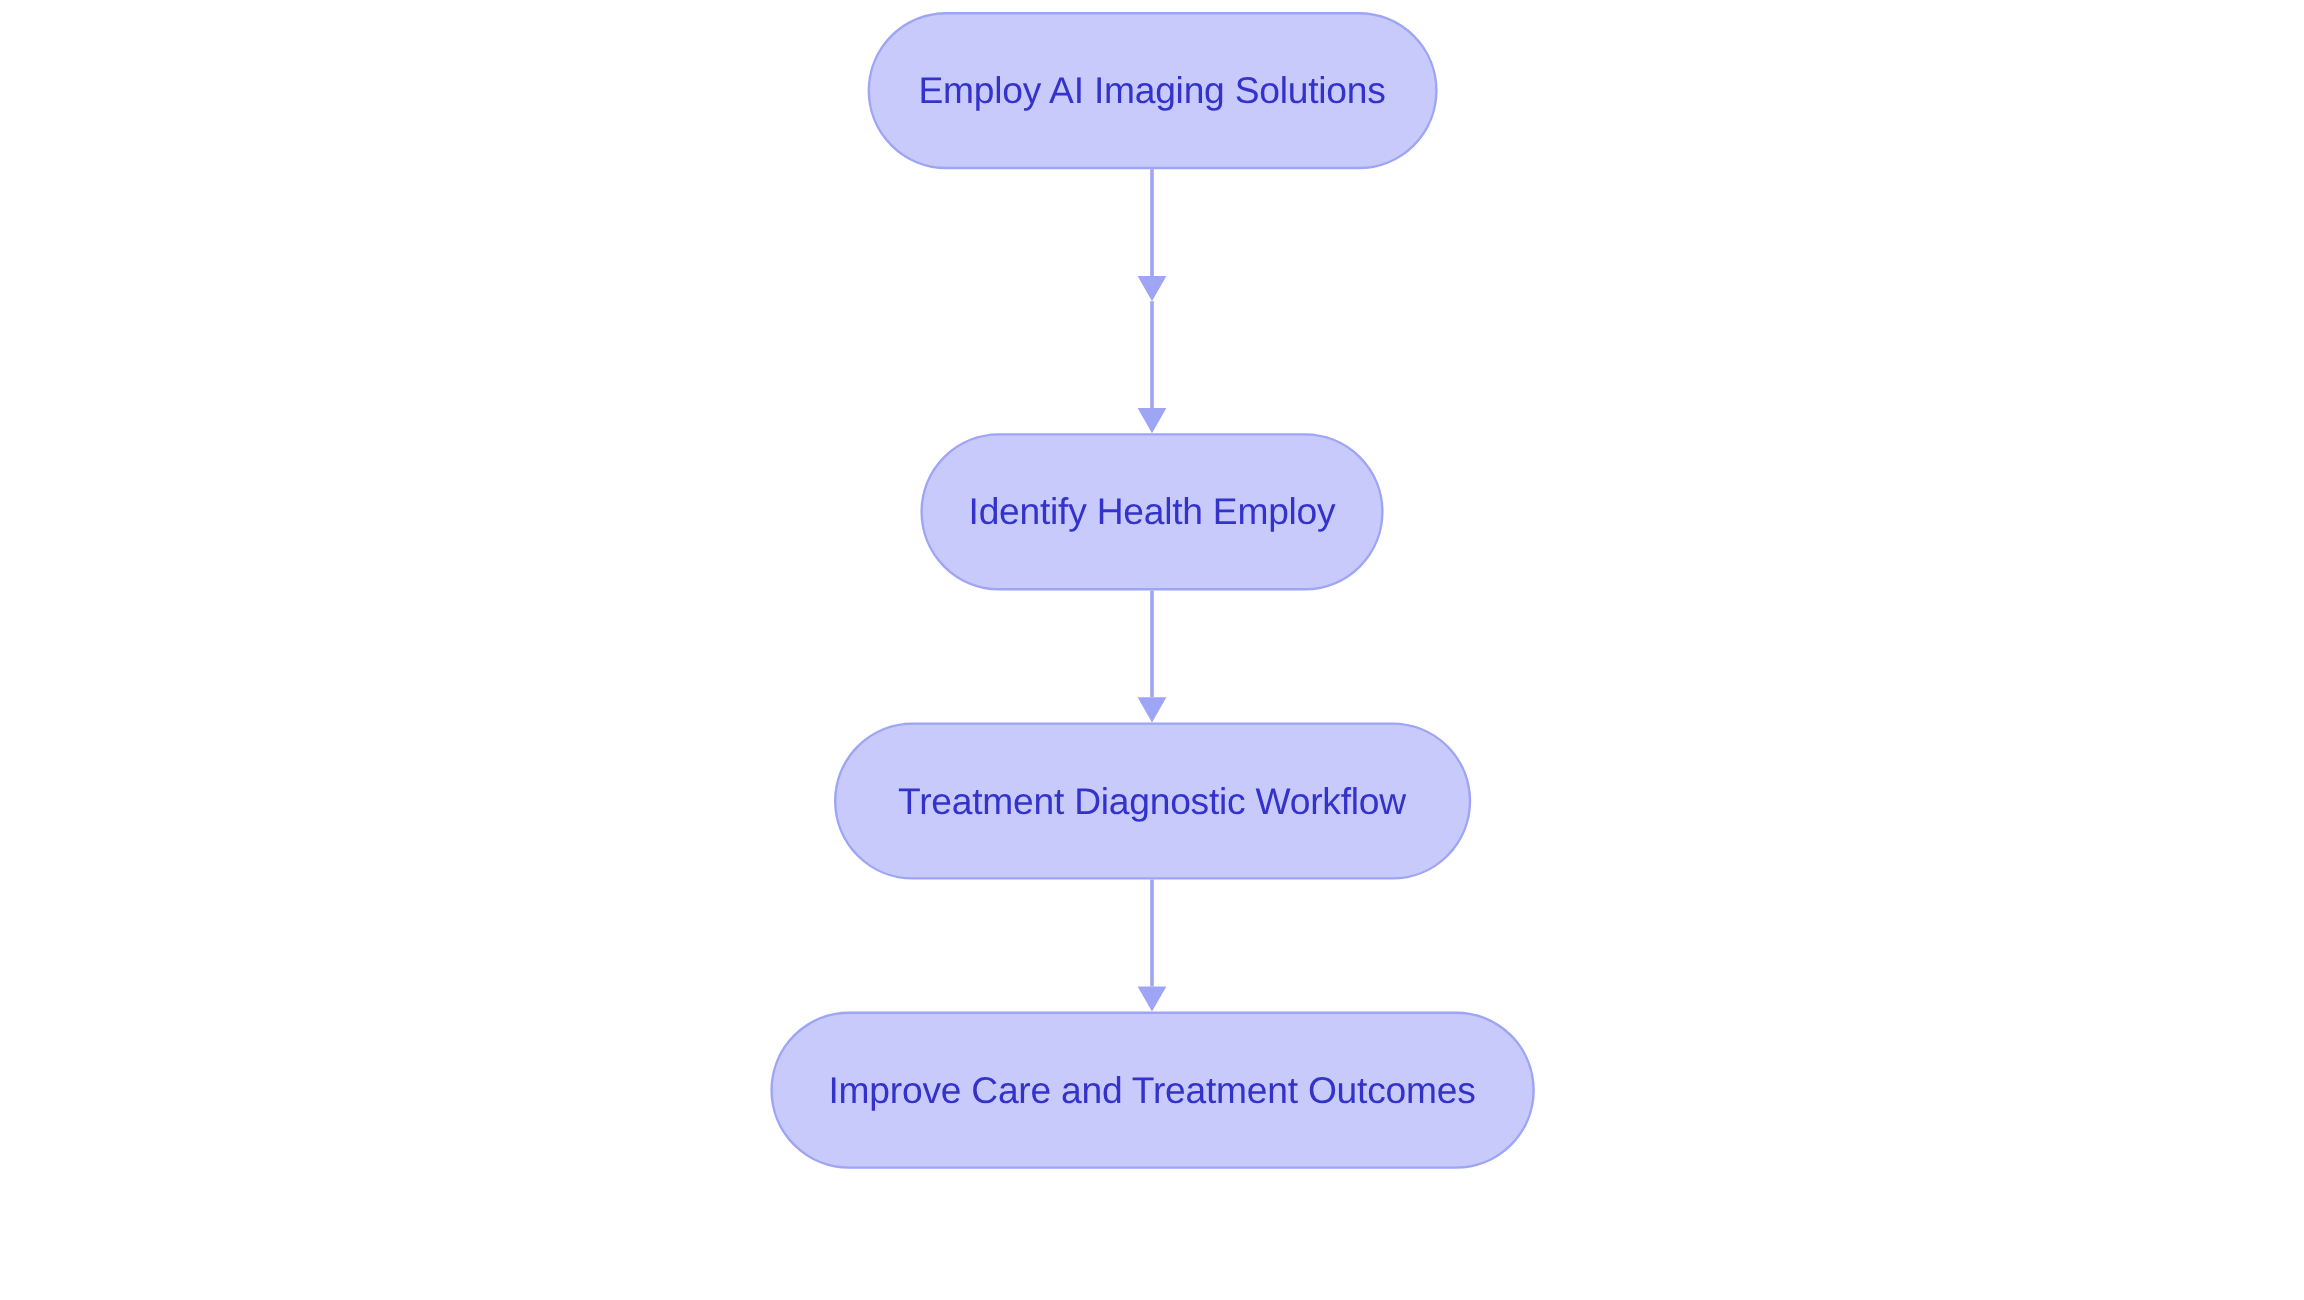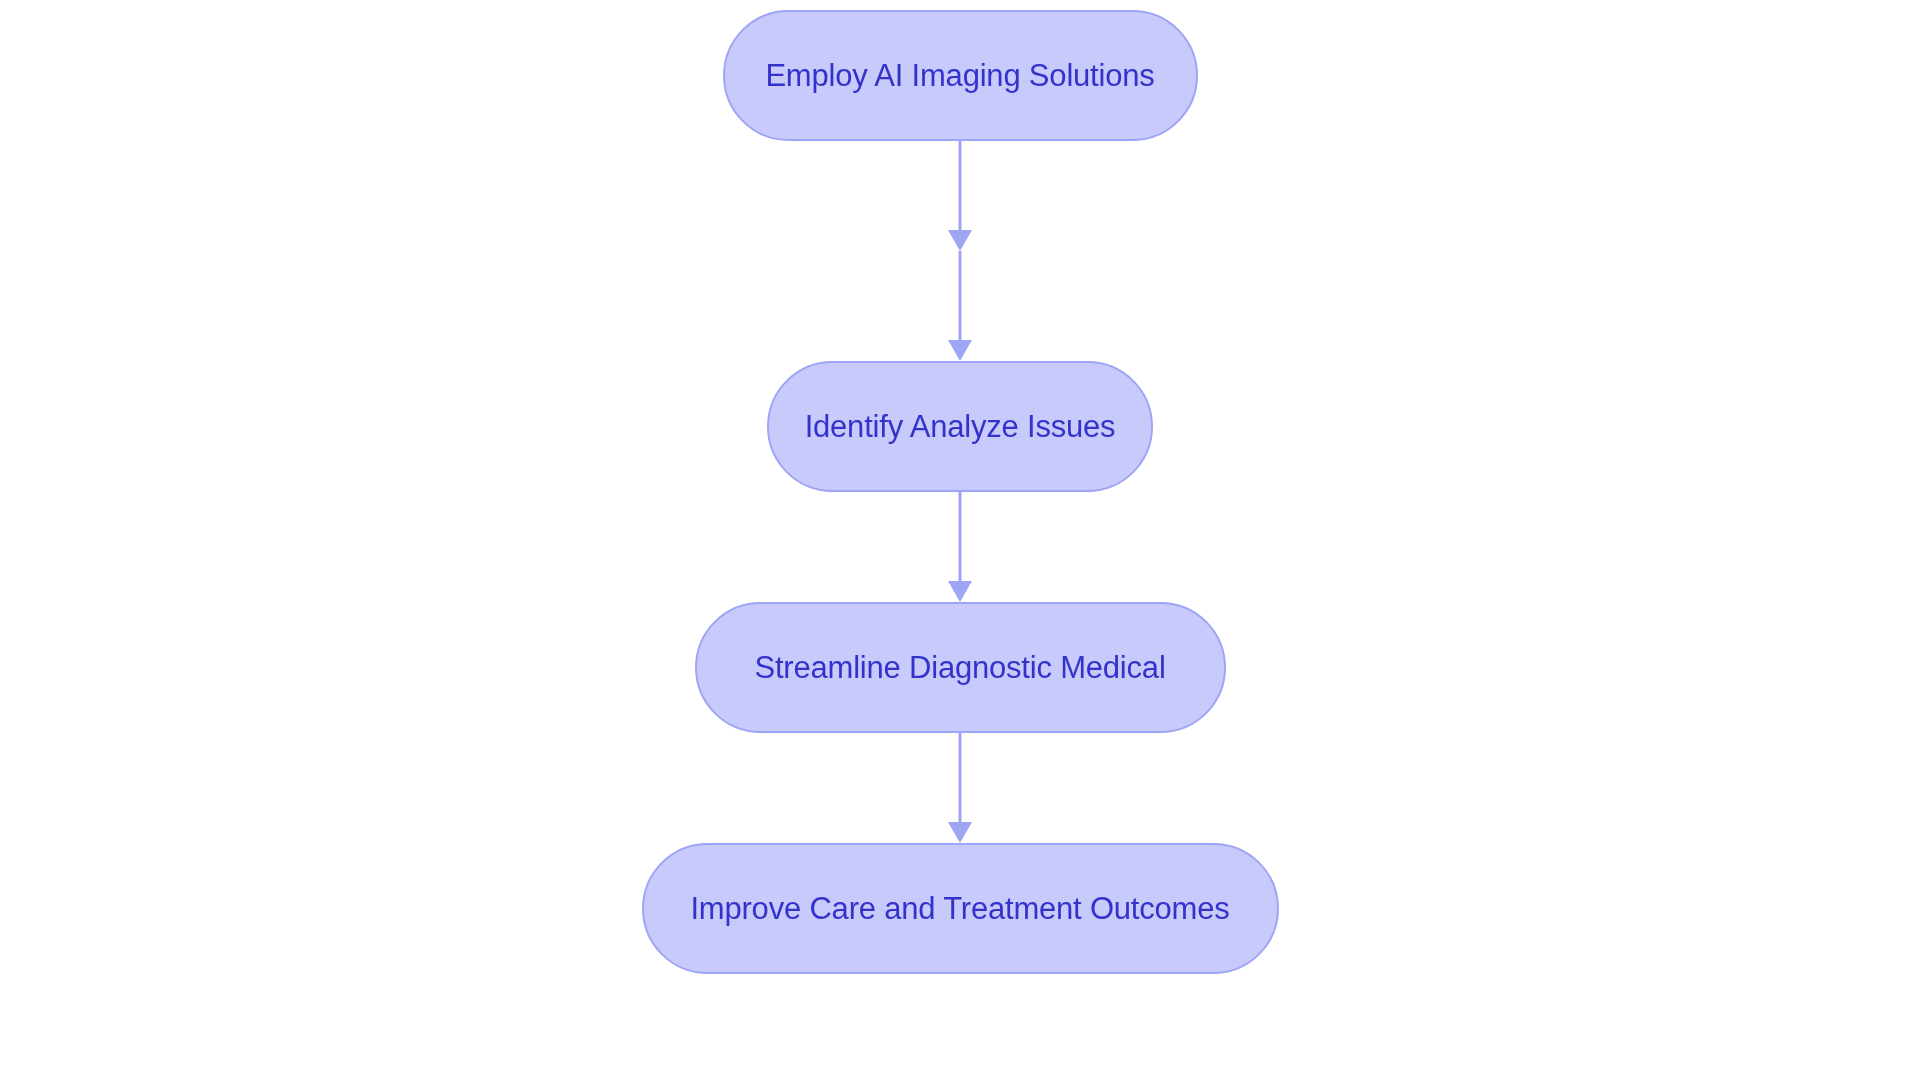--- a/index.html
+++ b/index.html
@@ -115,30 +115,30 @@
       <span class="edge-head"></span>
     </div>
 
 
     <div class="flow-edge edge-h2">
       <span class="edge-line"></span>
       <span class="edge-head"></span>
     </div>
 
     <div class="flow-node node-w3">
-      <span class="flow-node-label">Identify Analyze Issues</span>
+      <span class="flow-node-label">Identify Health Employ</span>
     </div>
 
     <div class="flow-edge edge-h3">
       <span class="edge-line"></span>
       <span class="edge-head"></span>
     </div>
 
     <div class="flow-node node-w4">
-      <span class="flow-node-label">Streamline Diagnostic Medical</span>
+      <span class="flow-node-label">Treatment Diagnostic Workflow</span>
     </div>
 
     <div class="flow-edge edge-h4">
       <span class="edge-line"></span>
       <span class="edge-head"></span>
     </div>
 
     <div class="flow-node node-w5">
       <span class="flow-node-label">Improve Care and Treatment Outcomes</span>
     </div>

